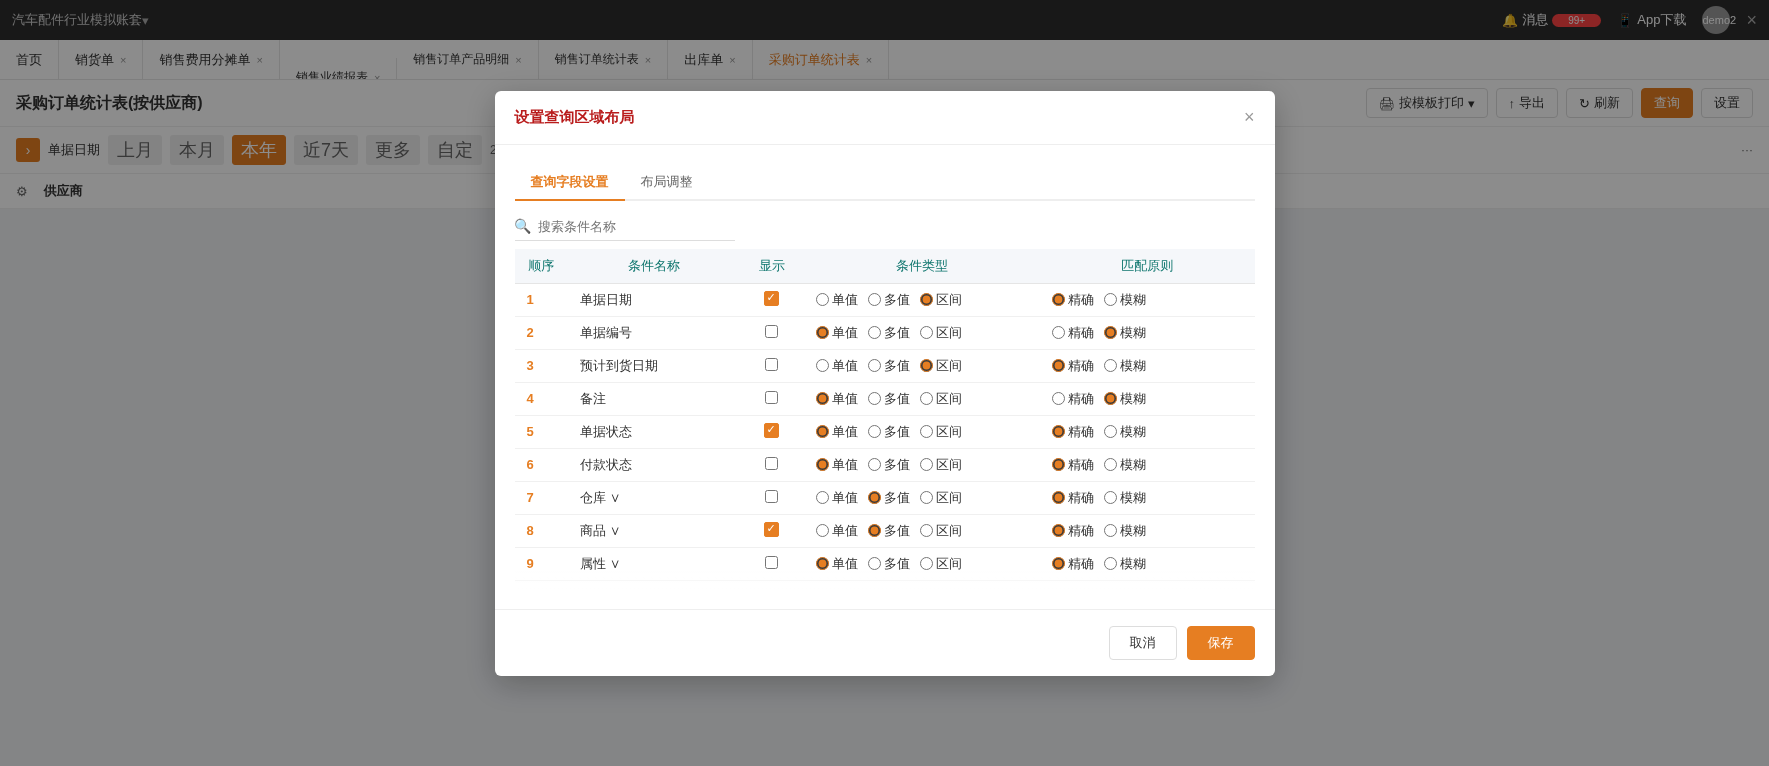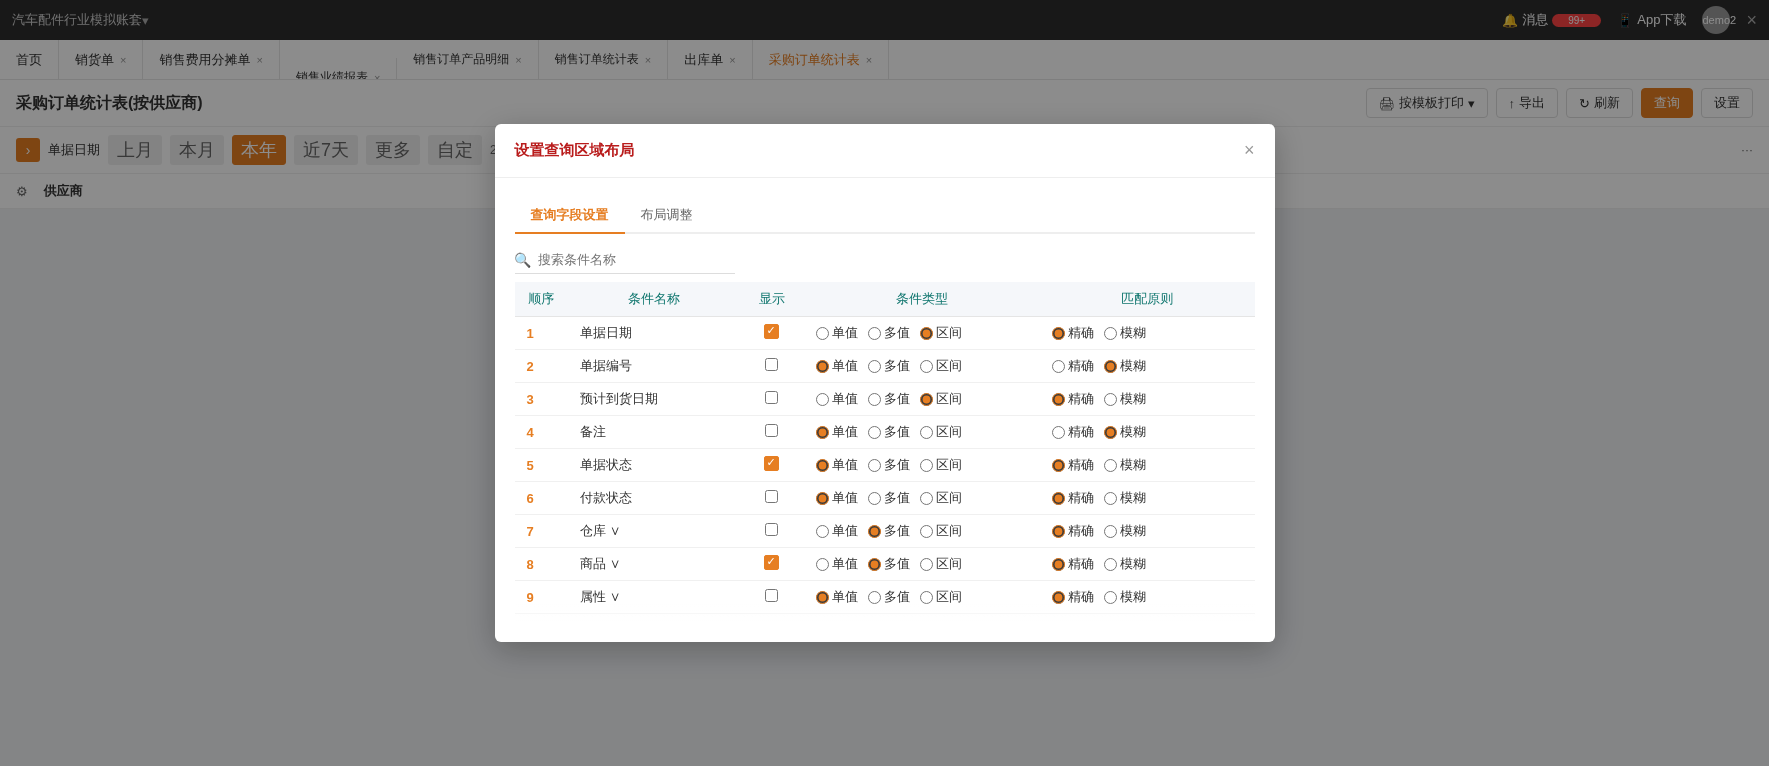--- a/index.html
+++ b/index.html
@@ -638,14 +638,18 @@
                       </label>
                     </div>
                   </td>
                 </tr>
               </tbody>
           </table>
         </div>
       </div>
     </div>
 
+    <div class="modal-footer">
+      <button class="btn-cancel">取消</button>
+      <button class="btn-save">保存</button>
+    </div>
   </div>
 </div>
 
 </body></html>

